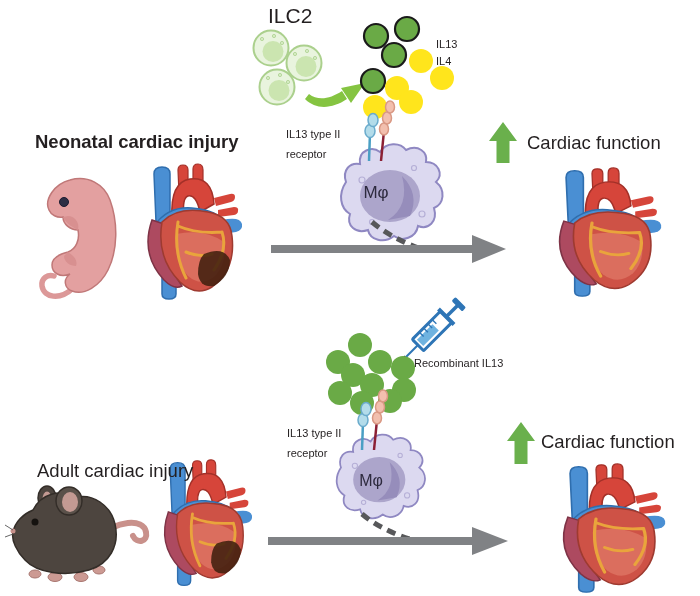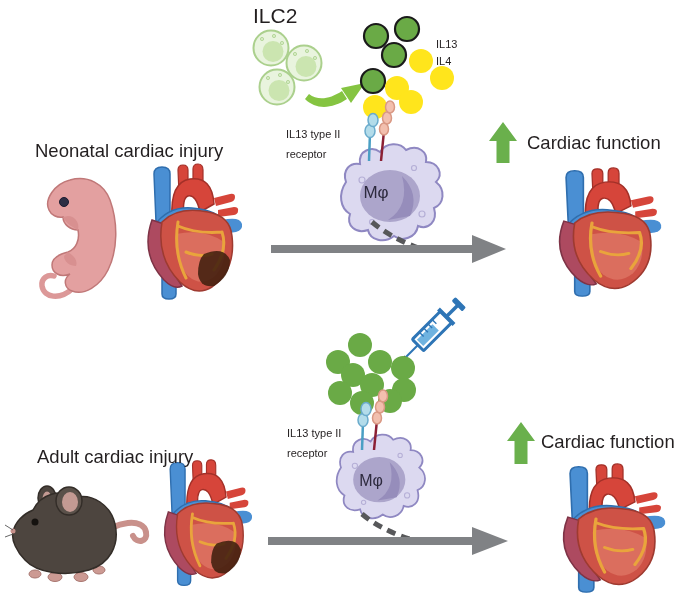--- a/index.html
+++ b/index.html
@@ -196,33 +196,34 @@
       <polygon points="472,527 508,541 472,555" fill="#808285"></polygon>
     </g>
 
     <polygon points="514.5,464 514.5,441 507,441 521,422 535,441 527.5,441 527.5,464" fill="#6ab04c"></polygon>
 
     <g transform="translate(542,462) scale(1.08,0.95)">
       <use href="#heartG"></use>
     </g>
   </svg>
 
-  <div class="lbl lbl-ilc2" style="left:253px;top:4px;text-align:center;">ILC2</div>
+  <div class="lbl lbl-ilc2" style="left:268px;top:4px;text-align:center;">ILC2</div>
   <div class="lbl lbl-med" style="left:436px;top:34px;">IL13</div>
   <div class="lbl lbl-med" style="left:436px;top:51px;">IL4</div>
-  <div class="lbl lbl-big" style="left:35px;top:140px;">Neonatal cardiac injury</div>
+  <div class="lbl lbl-big" style="left:35px;top:131px;font-weight:bold;">Neonatal cardiac injury</div>
 
   <div class="lbl lbl-med two-line" style="left:286px;top:124px;">
     <span>IL13 type II</span><br>
     <span>receptor</span>
   </div>
 
   <div class="lbl lbl-big" style="left:527px;top:132px;">Cardiac function</div>
 
-  <div class="lbl lbl-big" style="left:37px;top:446px;">Adult cardiac injury</div>
+  <div class="lbl lbl-med" style="left:414px;top:353px;">Recombinant IL13</div>
+  <div class="lbl lbl-big" style="left:37px;top:460px;">Adult cardiac injury</div>
 
   <div class="lbl lbl-med two-line" style="left:287px;top:423px;">
     <span>IL13 type II</span><br>
     <span>receptor</span>
   </div>
 
   <div class="lbl lbl-big" style="left:541px;top:431px;">Cardiac function</div>
 
 </div>
 

